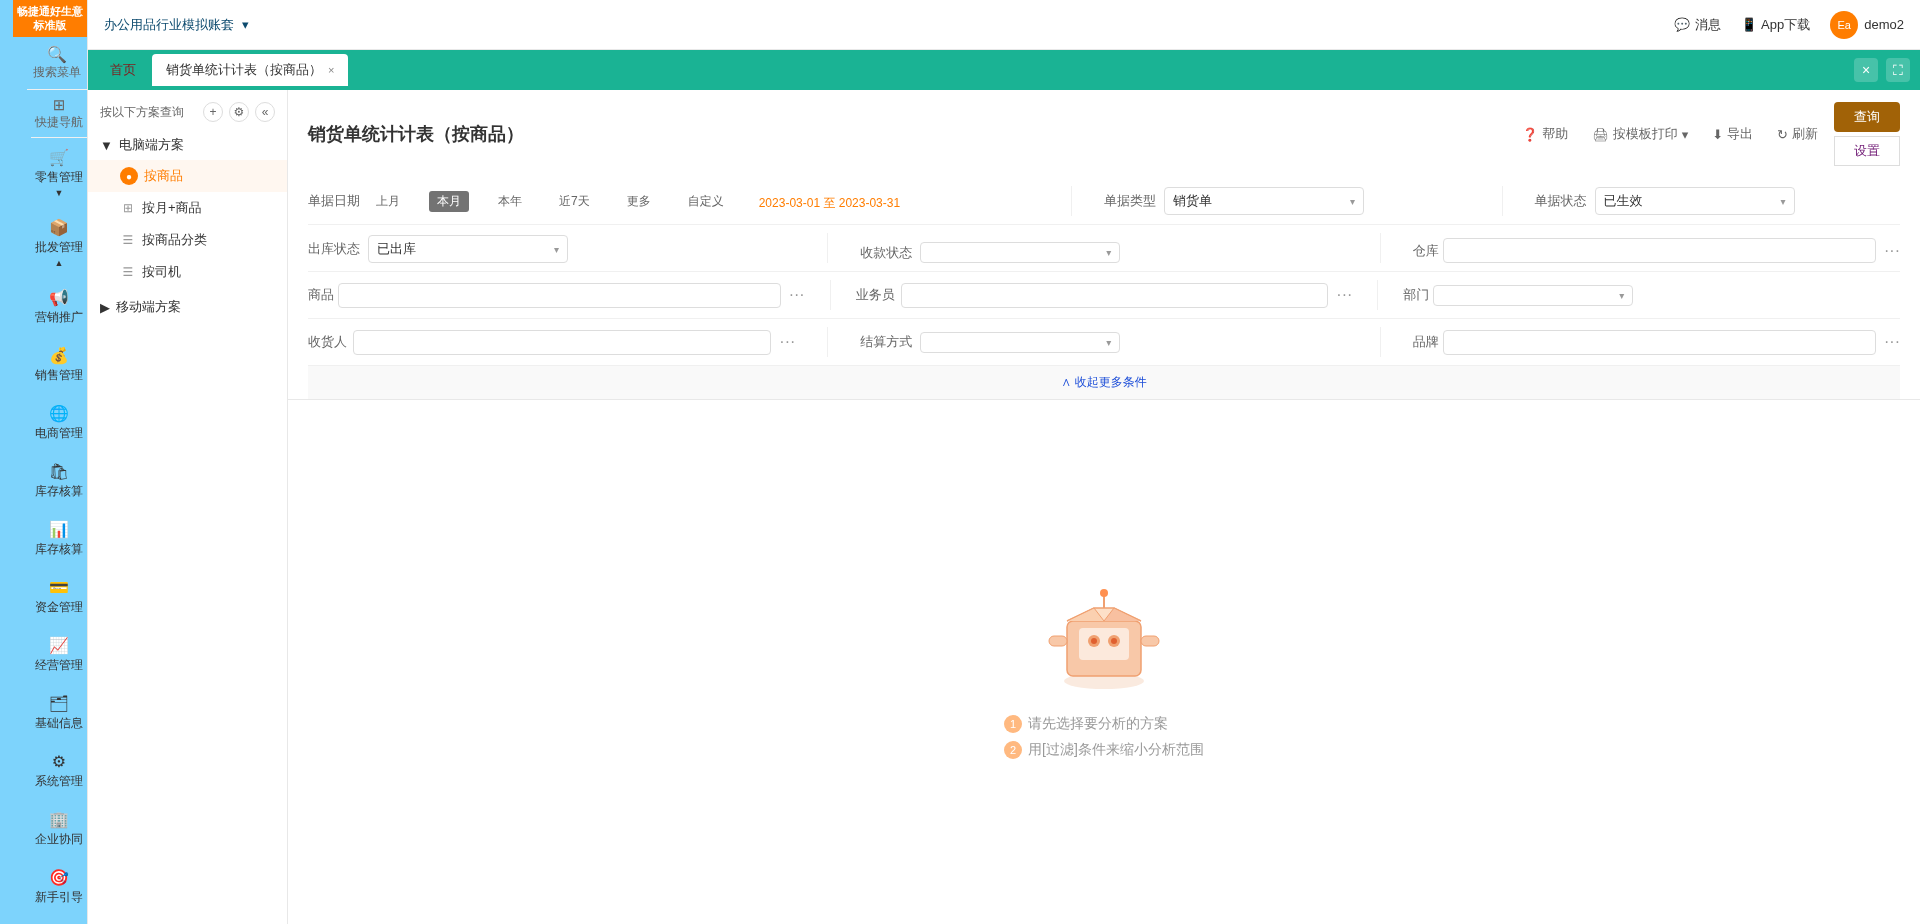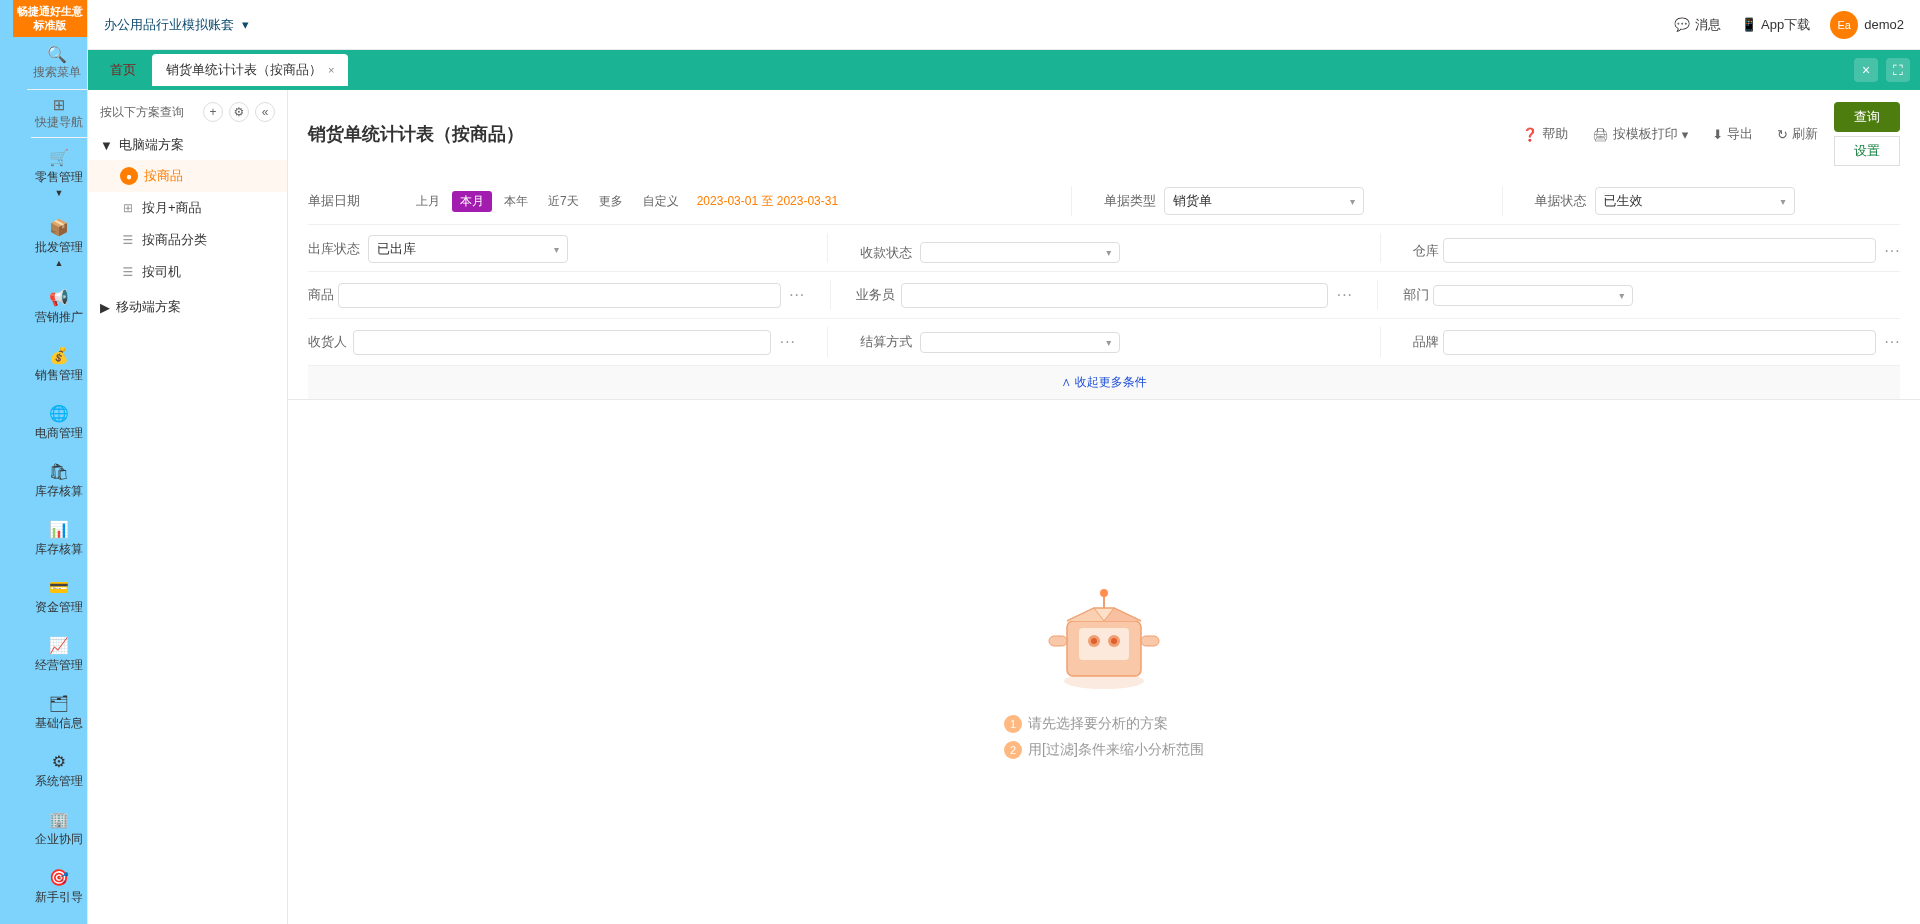--- a/index.html
+++ b/index.html
@@ -223,31 +223,31 @@
     }
     .page-action-btn {
       display: flex;
       align-items: center;
       gap: 4px;
       cursor: pointer;
       color: #666;
       padding: 4px 8px;
     }
     .btn-query {
-      background: #4d7c0f;
+      background: #a16207;
       color: #fff;
       border: none;
       padding: 6px 20px;
       border-radius: 4px;
       cursor: pointer;
       font-size: 13px;
     }
     .btn-settings {
       background: #fff;
-      color: #15803d;
+      color: #701a75;
       border: 1px solid #ddd;
       padding: 5px 8px;
       border-radius: 0;
       cursor: pointer;
       font-size: 13px;
     }
 
     
     .filter-section {
       background: #fff;
@@ -302,33 +302,32 @@
       padding: 4px 8px;
       font-size: 13px;
       background: #fff;
       color: #333;
       flex: 1;
       outline: none;
     }
     .filter-dots { color: #999; cursor: pointer; font-size: 16px; margin-left: 4px; }
     .date-filter {
       display: flex;
-      align-items: center;
-      gap: 4px;
+      align-items: flex-end;
+      gap: 21px;
       flex: 1;
-      margin-left: 40px;
     }
     .date-tag {
       padding: 2px 8px;
       border-radius: 3px;
       font-size: 12px;
       cursor: pointer;
       color: #666;
     }
-    .date-tag.active { background: #a21caf; color: #fff; }
+    .date-tag.active { background: #737373; color: #fff; }
     .date-range {
       font-size: 12px;
       color: #ff7d00;
       margin-left: 6px;
     }
 
     .filter-divider { width: 1px; background: #f0f0f0; height: 30px; margin: 0 16px; }
 
     .collapse-btn {
       text-align: center;

